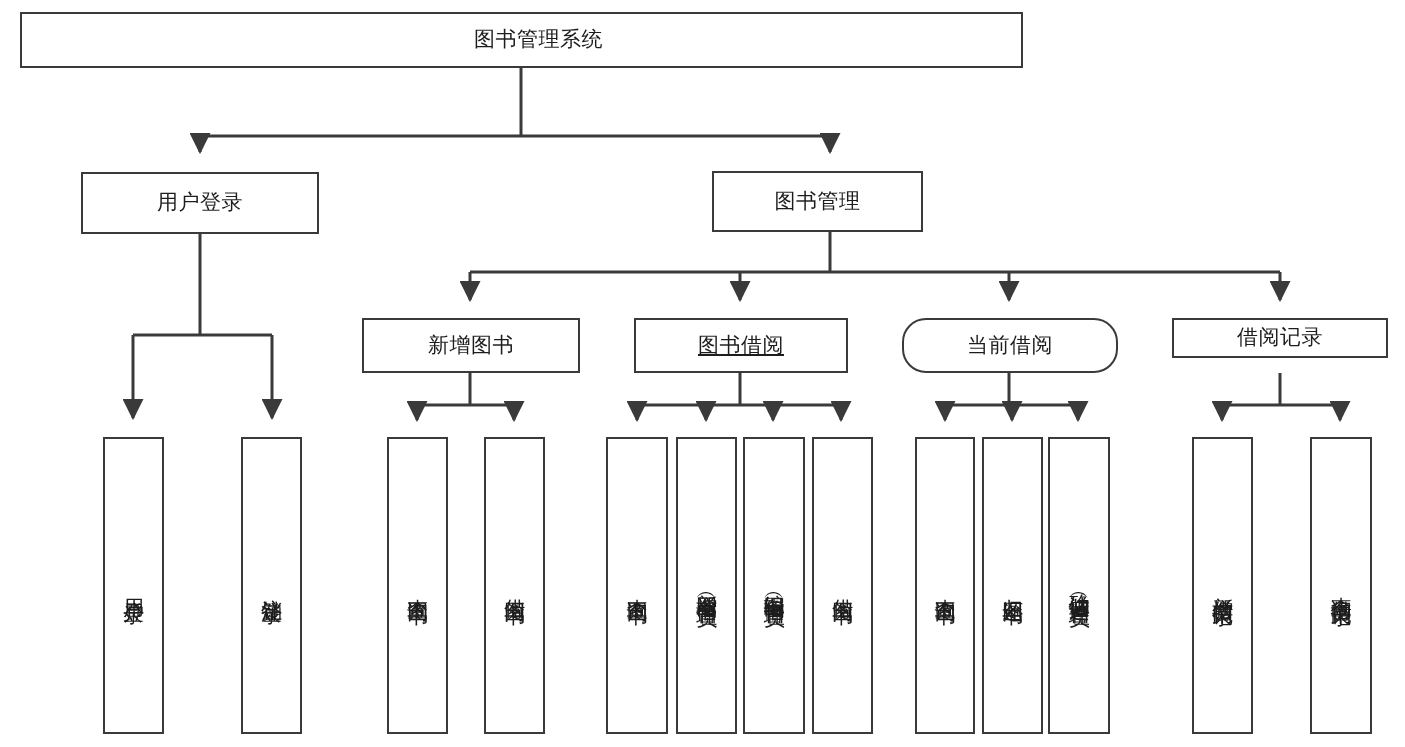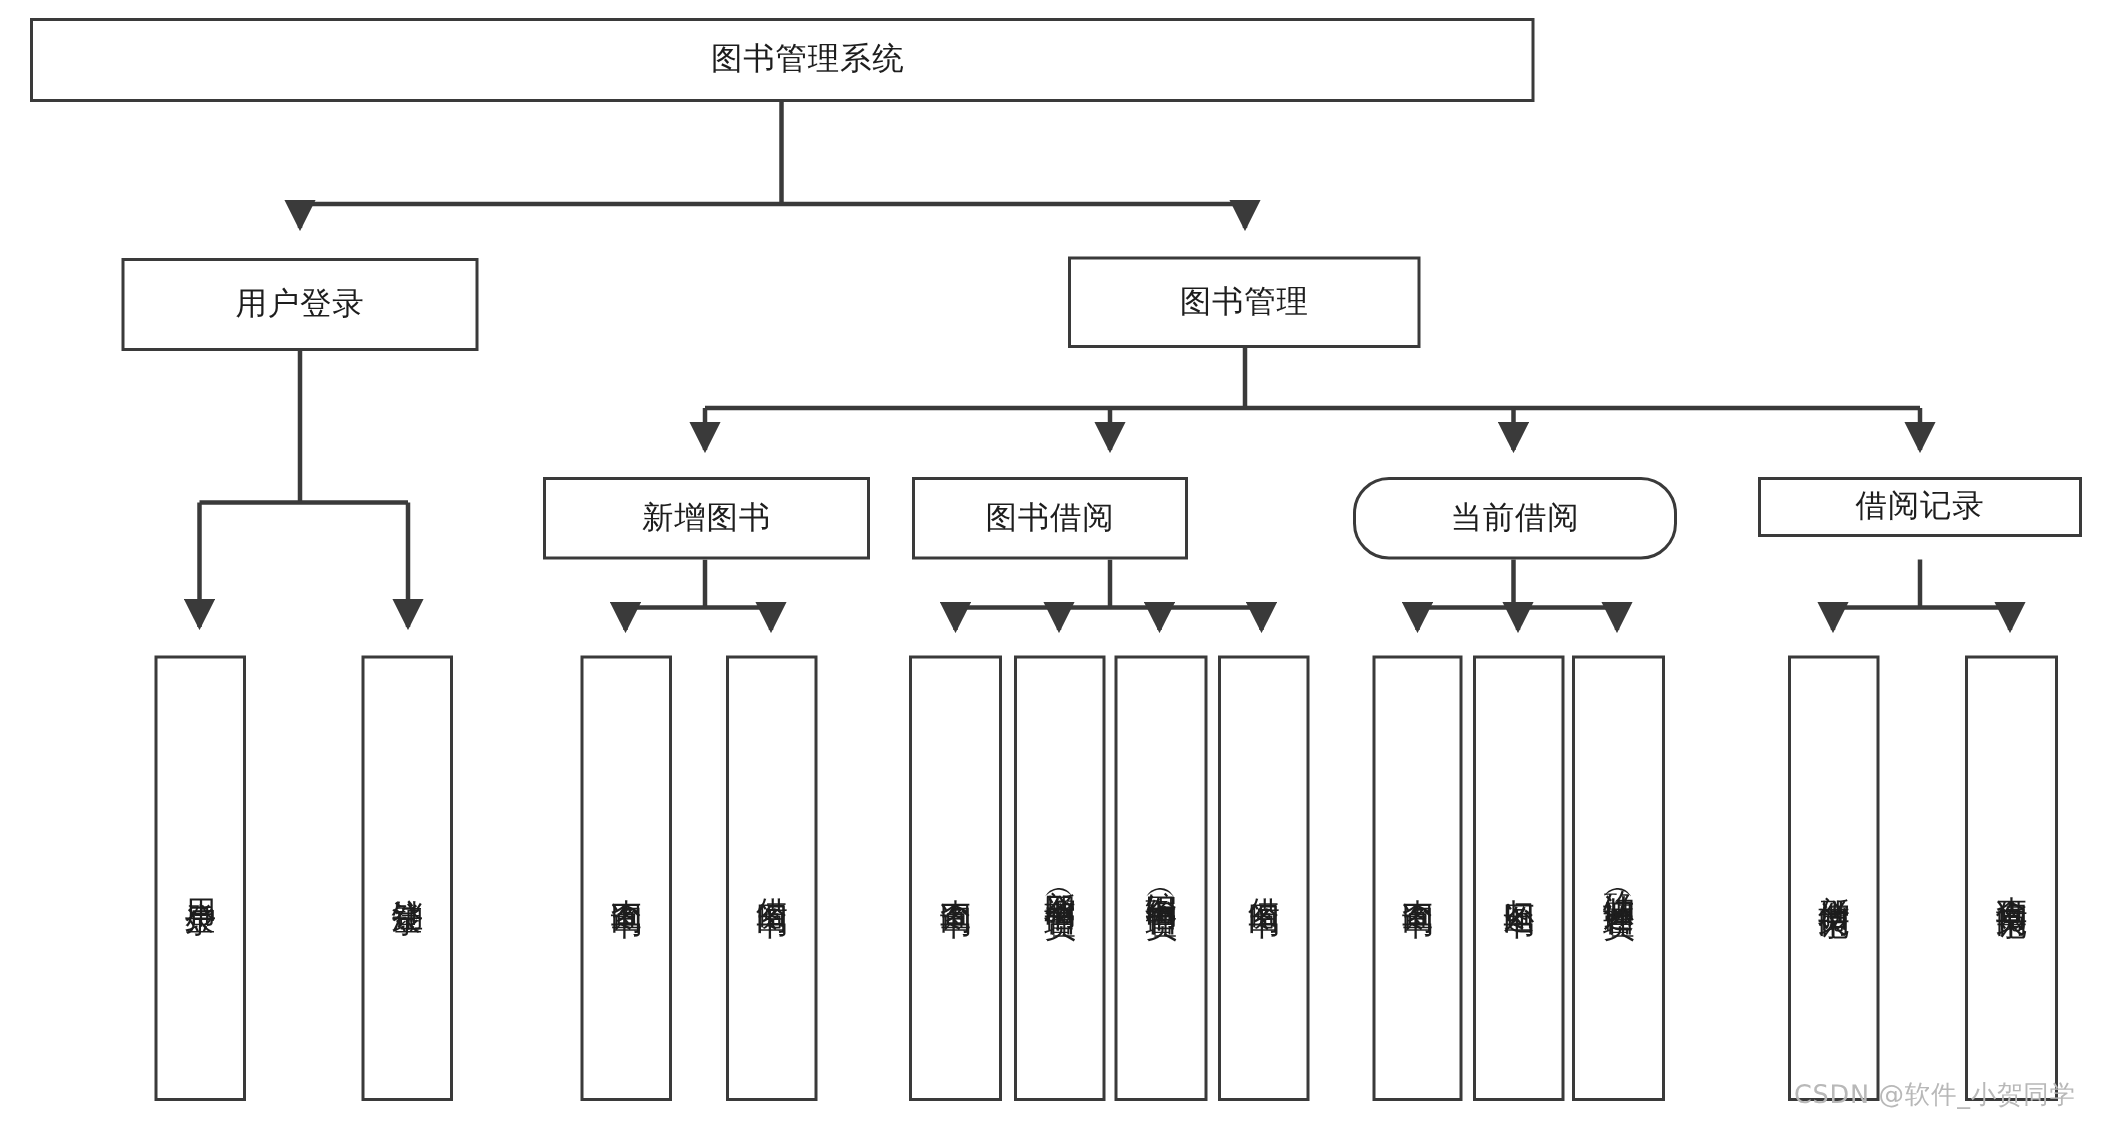--- a/index.html
+++ b/index.html
@@ -117,27 +117,27 @@
     </g>
   </svg>
 
   <div id="nodes">
       <div class="node horizontal" style="left: 20px; top: 12px; width: 1003px; height: 56px; padding-left: 34px;">
         <span>图书管理系统</span>
       </div>
       <div class="node horizontal" style="left: 81px; top: 172px; width: 238px; height: 62px;">
         <span>用户登录</span>
       </div>
-      <div class="node horizontal" style="left: 712px; top: 171px; width: 235px; height: 61px;">
+      <div class="node horizontal" style="left: 712px; top: 171px; width: 211px; height: 61px;">
         <span>图书管理</span>
       </div>
       <div class="node horizontal" style="left: 362px; top: 318px; width: 218px; height: 55px;">
         <span>新增图书</span>
       </div>
-      <div class="node horizontal" style="left: 608px; top: 318px; width: 184px; height: 55px;">
+      <div class="node horizontal" style="left: 634px; top: 318px; width: 214px; height: 55px; text-decoration: underline;">
         <span>图书借阅</span>
       </div>
       <div class="node horizontal" style="left: 902px; top: 318px; width: 216px; height: 55px; border-radius: 24px;">
         <span>当前借阅</span>
       </div>
       <div class="node horizontal" style="left: 1172px; top: 318px; width: 216px; height: 40px;">
         <span>借阅记录</span>
       </div>
       <div class="node vertical" style="left: 103px; top: 437px; width: 61px; height: 297px;">
         <span class="vlabel">用户登录</span>
@@ -173,15 +173,14 @@
         <span class="vlabel">确认归还（管理员）</span>
       </div>
       <div class="node vertical" style="left: 1192px; top: 437px; width: 61px; height: 297px;">
         <span class="vlabel">新增借阅记录</span>
       </div>
       <div class="node vertical" style="left: 1310px; top: 437px; width: 62px; height: 297px;">
         <span class="vlabel">查询借阅记录</span>
       </div>
     </div>
 
-  <div class="watermark" style="left: 1196px; top: 718px;">CSDN @软件_小贺同学</div>
 
 </div>
 
 </body></html>

